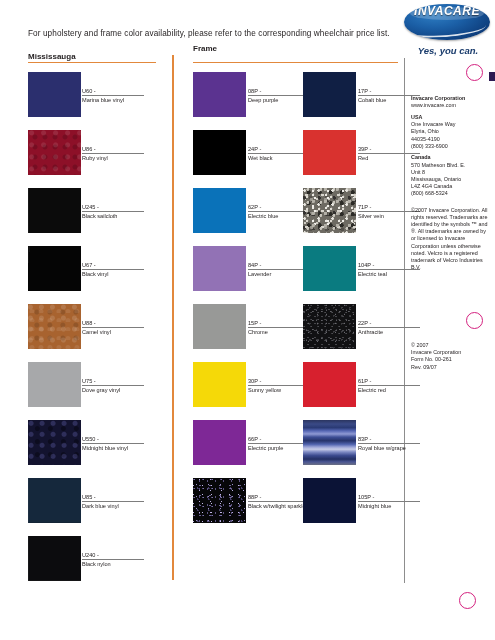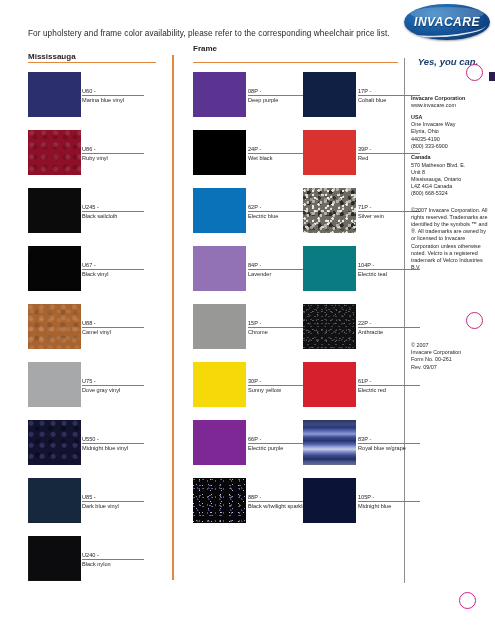--- a/index.html
+++ b/index.html
@@ -12,42 +12,42 @@
     position:relative;
     overflow:hidden;
   }
 
   
   .logo-block { position:absolute; left:404px; top:4px; width:88px; text-align:center; }
   .logo-oval {
     width:86px; height:36px; border-radius:50%/50%;
     background:radial-gradient(ellipse at 35% 28%, #2f7fc4 0%, #1b5fa6 38%, #0e3f7e 75%, #0a2f61 100%);
     position:relative; box-shadow:0 1px 2px rgba(0,0,0,.35);
-    display:flex; align-items:center; justify-content:center;
+    display:flex; justify-content:center;
     overflow:hidden;
   }
   .logo-oval:before{
     content:""; position:absolute; left:6px; top:3px; width:74px; height:13px;
     border-radius:50%; background:rgba(255,255,255,.20);
   }
   .logo-swoosh{
     position:absolute; left:4px; bottom:3px; width:78px; height:16px;
     border-bottom:2px solid rgba(255,255,255,.85);
     border-radius:0 0 60% 40%;
     transform:rotate(-3deg);
   }
   .logo-word {
     position:relative; z-index:3;
     color:#ffffff; font-weight:bold; font-size:12px;
     letter-spacing:.5px; font-style:italic;
     font-family:"Liberation Sans", sans-serif;
     text-shadow:0 1px 1px rgba(0,0,0,.5);
   }
   .tagline {
-    margin-top:16px; font-size:9.5px; font-weight:bold; font-style:italic;
+    margin-top:5px; font-size:9.5px; font-weight:bold; font-style:italic;
     color:#1b3d6d; letter-spacing:0px;
   }
 
   
   .reg-circle {
     position:absolute; width:17px; height:17px; border-radius:50%;
     border:1.4px solid #d4217f; background:transparent;
   }
   .reg-sq {
     position:absolute; width:9px; height:9px; background:#2d1a52;

